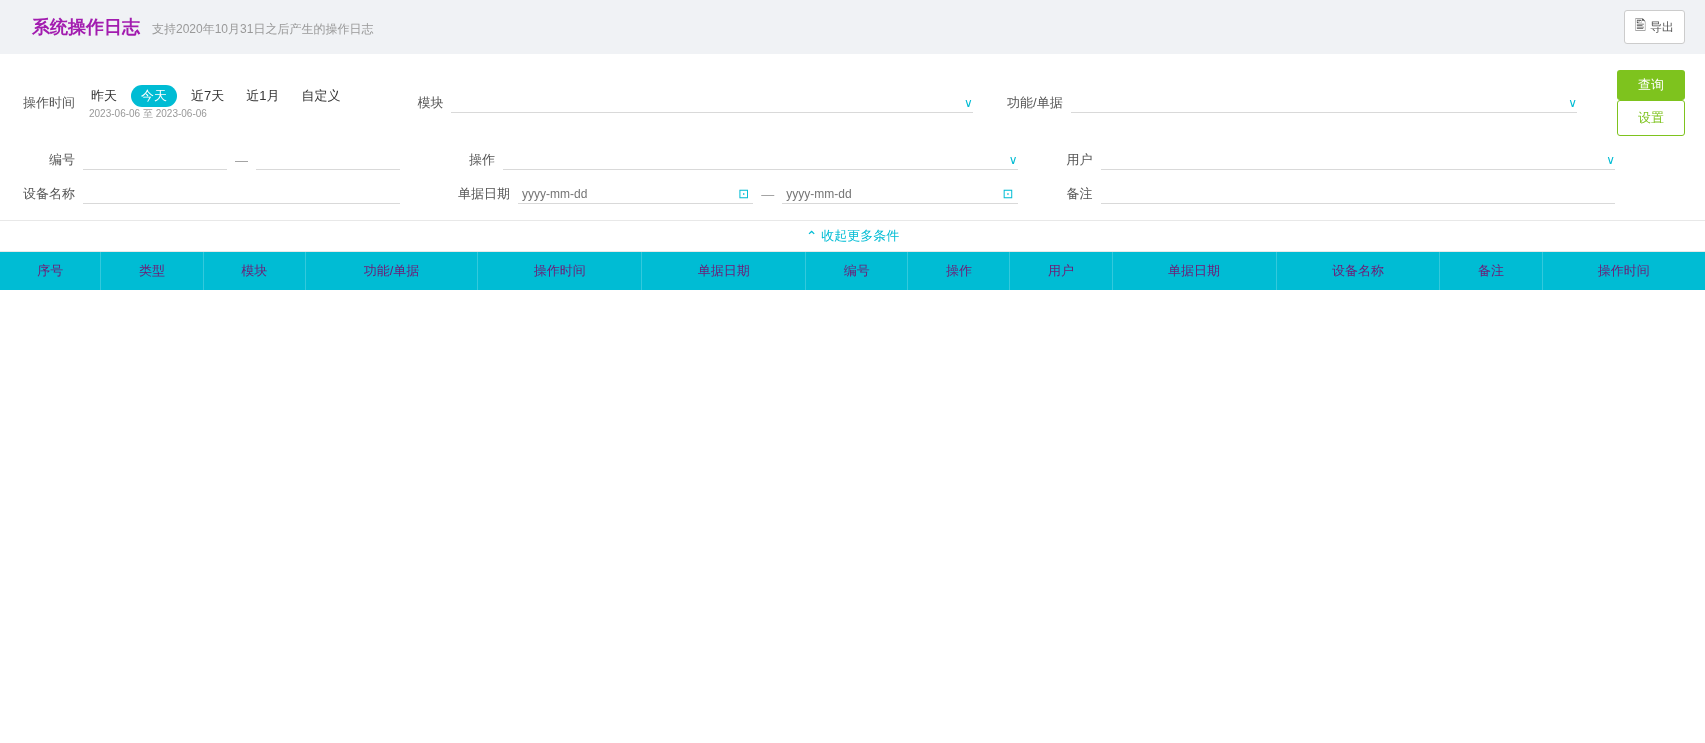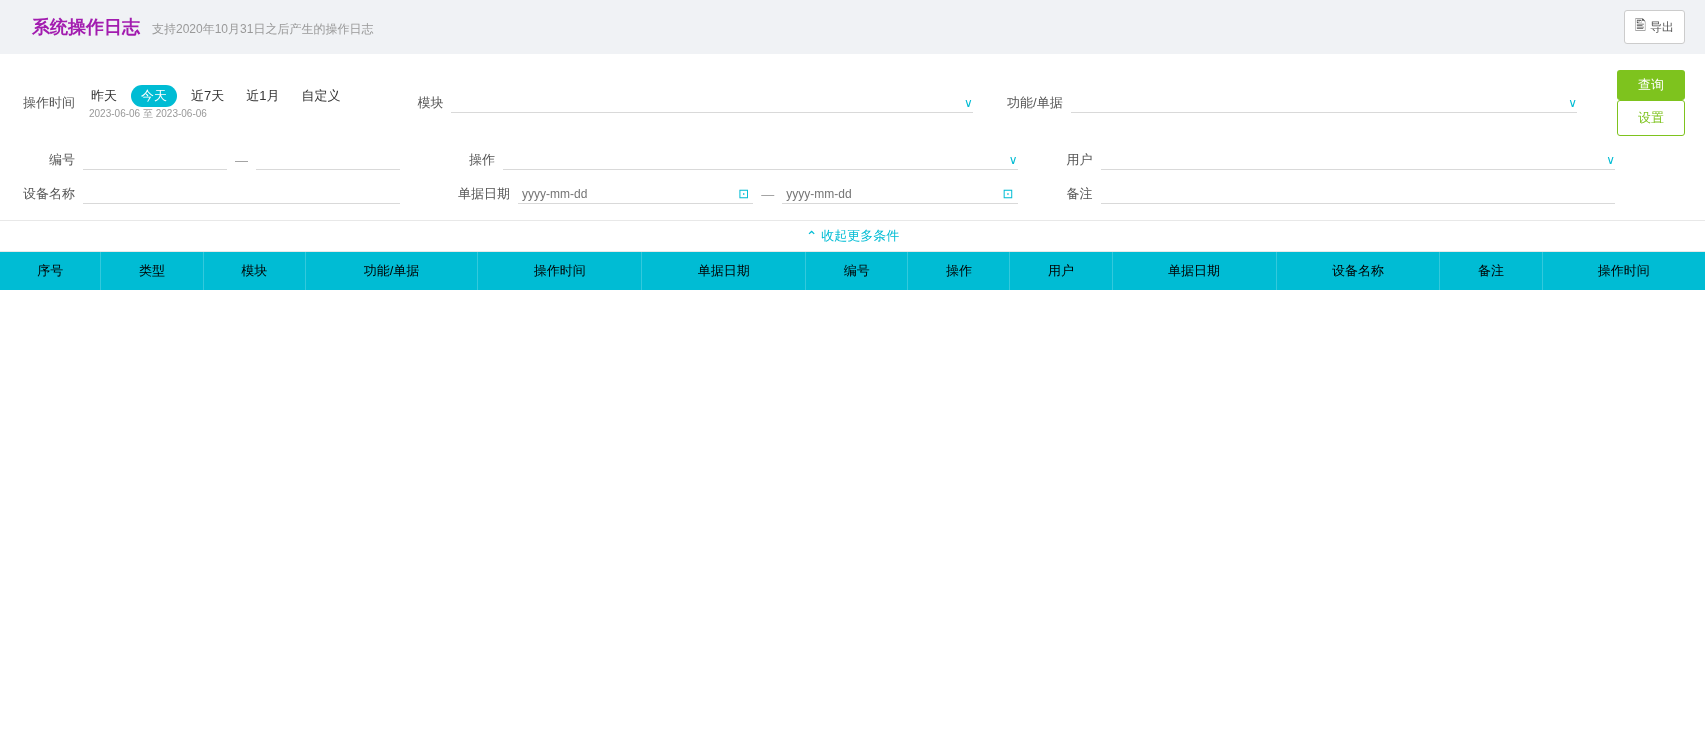--- a/index.html
+++ b/index.html
@@ -119,21 +119,21 @@
       overflow-x: auto;
       flex: 1;
     }
     table {
       width: 100%; border-collapse: collapse; min-width: 1200px;
     }
     thead tr {
       background: #00bcd4;
     }
     thead th {
-      color: #000000; font-size: 13px; font-weight: normal;
+      color: #701a75; font-size: 13px; font-weight: normal;
       padding: 10px 8px; text-align: center; white-space: nowrap;
       border-right: 1px solid rgba(255,255,255,0.2);
     }
     thead th:last-child { border-right: none; }
 
     .empty-area {
       height: 300px; background: #fff; display: flex; align-items: center; justify-content: center;
     }
 
     .main-content {

